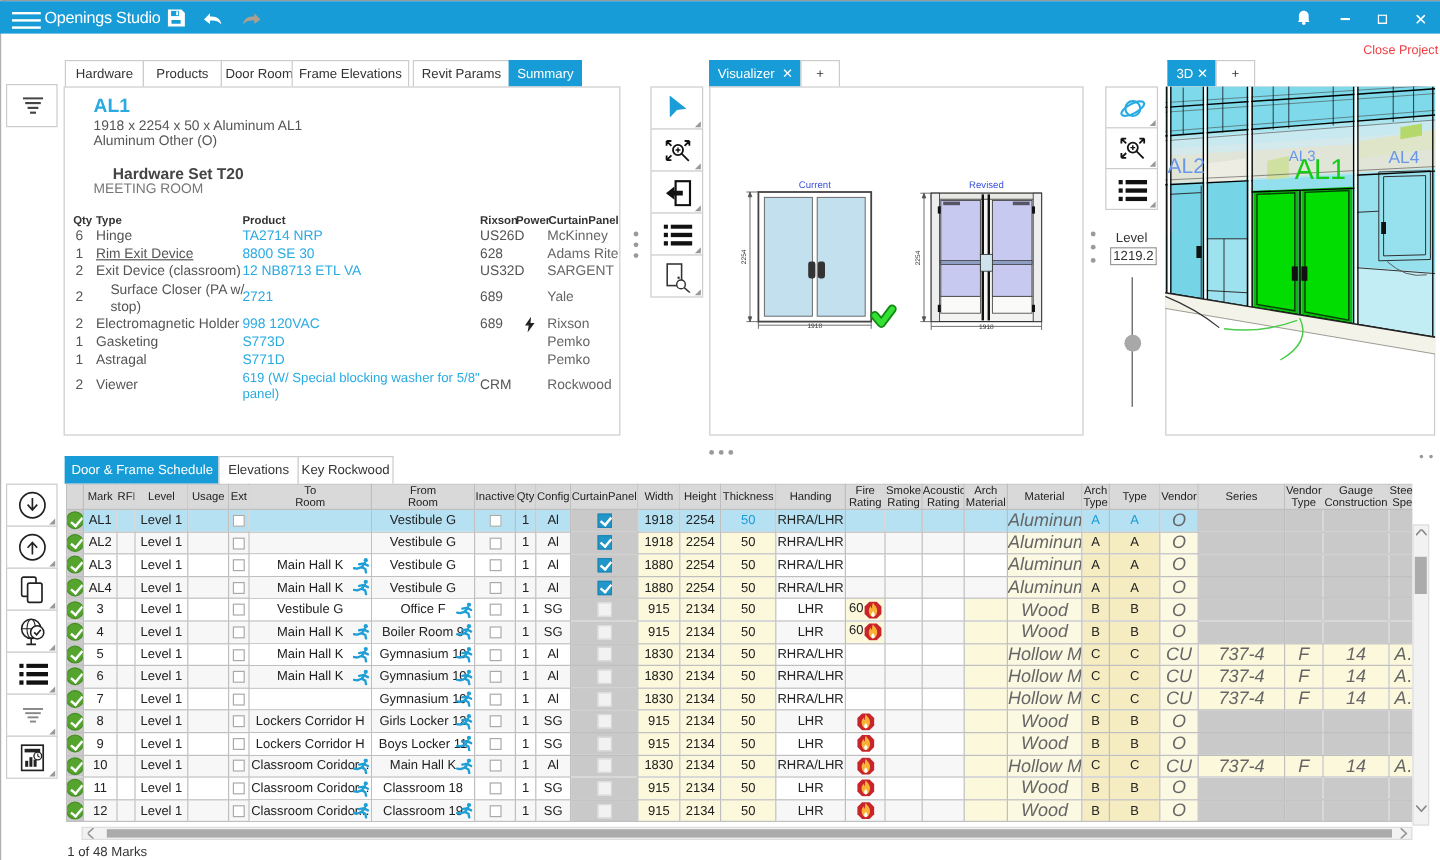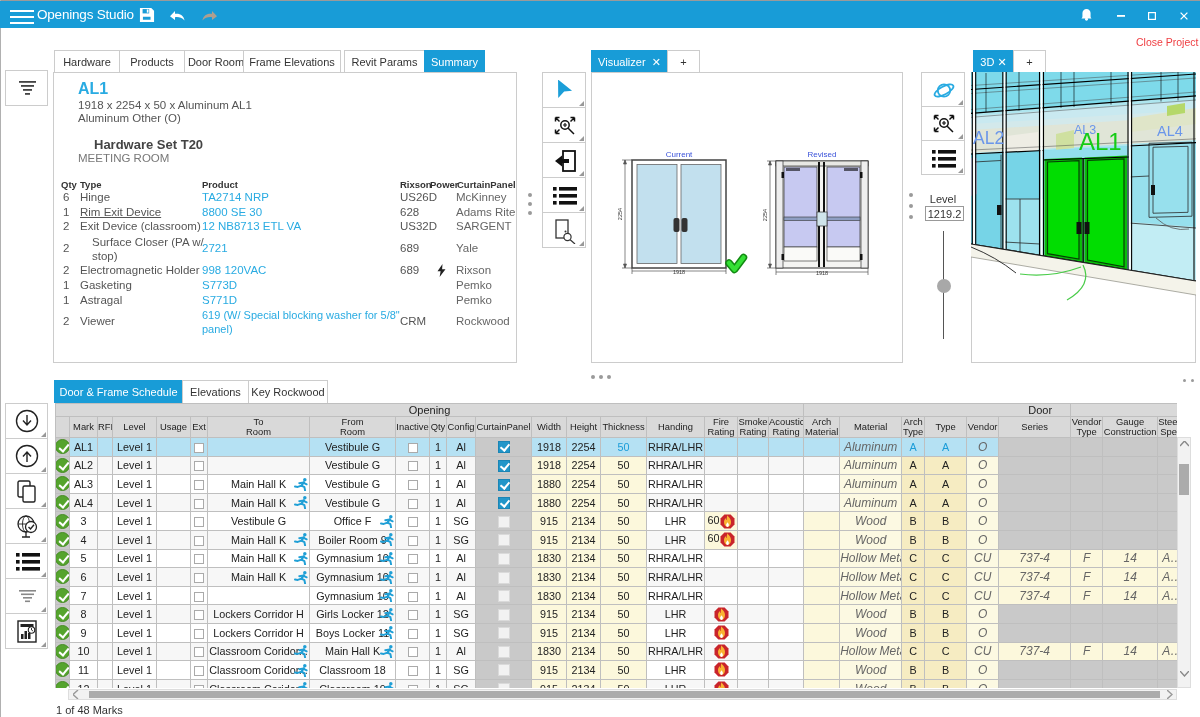--- a/index.html
+++ b/index.html
@@ -65,21 +65,21 @@
 
 .sb { position:absolute; background:#f2f2f2; }
 .sbthumb { position:absolute; background:#ababab; }
 
 .red { color:#ef3e42; }
 td.y1 { background:#fcf9e2; }
 td.y2 { background:#f6ecc2; }
 td.selA { color:#1a9cd8; font-weight:bold; background:#b5e1f3; }
 tr.sel td.y, tr.sel td.y1, tr.sel td.w { background:#b5e1f3; }
 tr.sel td.g { background:#c9c9c9; }
-td.it { color:#666; font-size:12px; }
+td.it { color:#666; font-size:15px; }
 .cbu { display:inline-block; width:12px; height:12px; background:#f2f2f2; border:1px solid #dadada; vertical-align:middle; }
 tr.alt td.w { background:#f7f7f7; }
 td.rel { position:relative; }
 .runR { position:absolute; right:1px; top:2.5px; }
 td.padR { padding-right:14px; }
 
 .fireic { vertical-align:middle; }
 
 </style>
 </head>
@@ -592,25 +592,20 @@
           <col style="width:62px">
           <col style="width:23px">
           <col style="width:42px">
           <col style="width:32px">
           <col style="width:72px">
           <col style="width:32px">
           <col style="width:55px">
           <col style="width:22px">
         </colgroup>
         <thead>
-          <tr class="grouprow">
-            <td colspan="19" style="text-align:center;">Opening</td>
-            <td colspan="6" style="text-align:right;padding-right:18px;">Door</td>
-            <td colspan="3"></td>
-          </tr>
           <tr class="headrow">
             <td></td>
             <td>Mark</td>
             <td>RFI</td>
             <td>Level</td>
             <td>Usage</td>
             <td>Ext</td>
             <td>To<br>Room</td>
             <td>From<br>Room</td>
             <td>Inactive</td>

